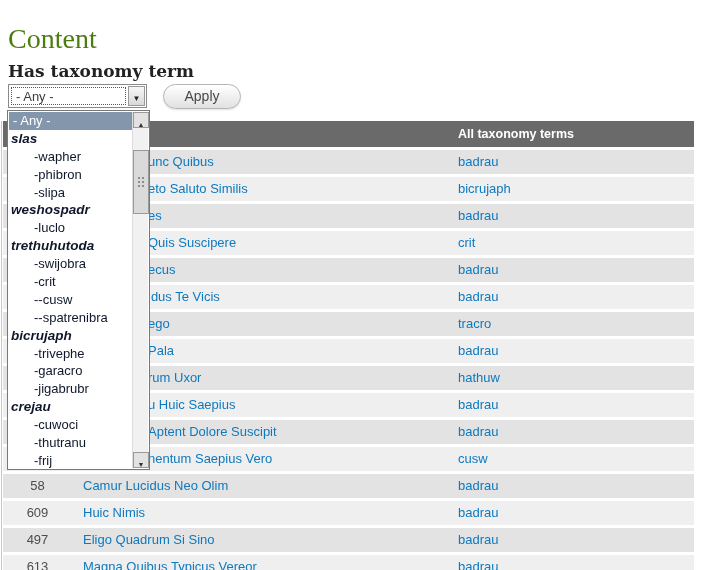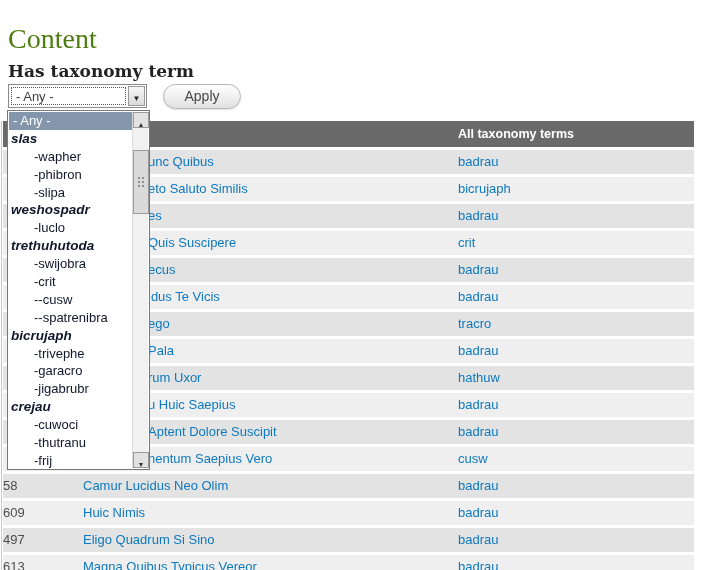--- a/index.html
+++ b/index.html
@@ -57,21 +57,21 @@
   .thead { height:26px; }
   .thead .hcell {
     background:var(--hdrbg); color:#fff; font-weight:bold;
     font-size:12.5px; line-height:26px; padding-left:12px;
     white-space:nowrap; overflow:hidden;
   }
   .trow { height:24px;border-radius:9px; }
   .cell { line-height:24px; font-size:13px; white-space:nowrap; overflow:hidden; }
   .trow.odd  .cell { background:var(--odd); }
   .trow.even .cell { background:var(--even); }
-  .id-cell   { color:#4c4c4c; padding-left:0; }
+  .id-cell   { color:#4c4c4c; padding-left:0;text-align:center; }
   .title-cell{ padding-left:11px; }
   .title-cell.frag { padding-left:76px; }
   .term-cell { padding-left:12px; }
   .cell a { color:var(--link); text-decoration:none; font-size:13px; }
   
   .dd-list {
     position:absolute; left:7px; top:110px; width:143px; height:360px;
     background:#fff; border:1px solid #777; z-index:5;
   }
   .dd-items { position:absolute; left:1px; top:1px; width:123px; }

